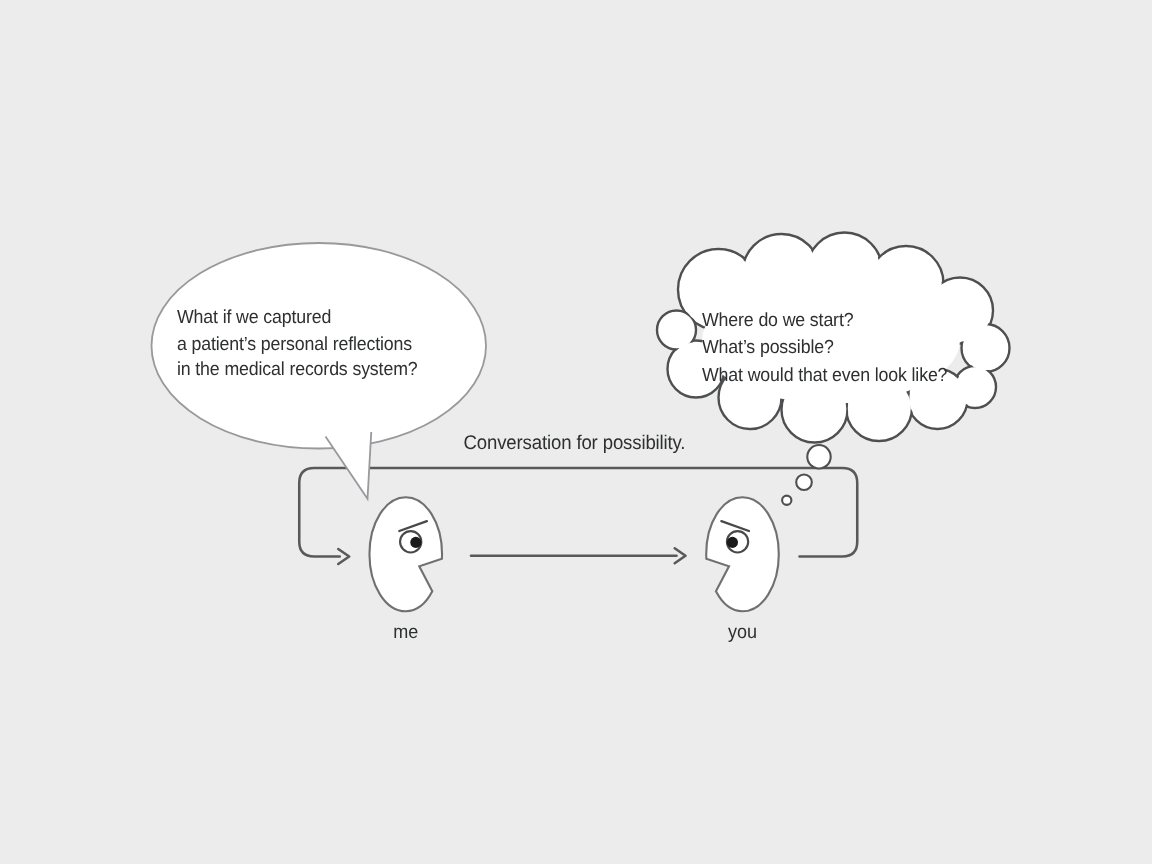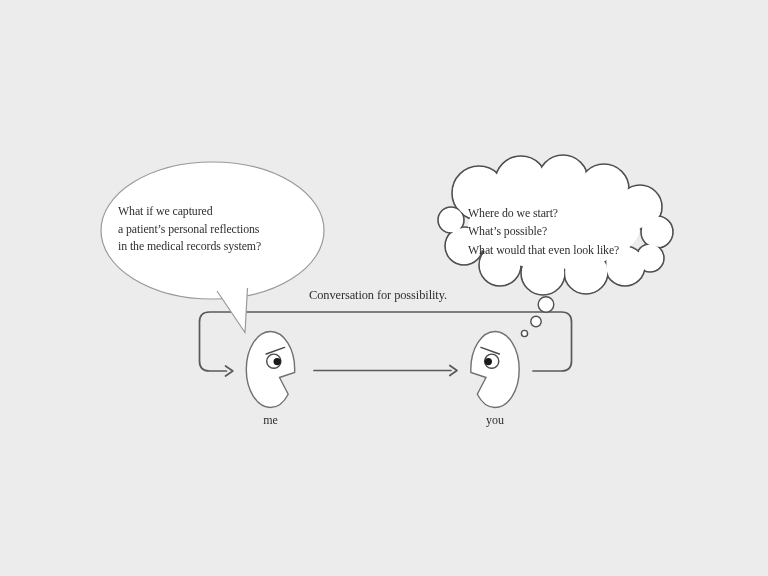--- a/index.html
+++ b/index.html
@@ -2,21 +2,21 @@
 <html><head>
 <meta charset="utf-8">
 <style>
   html, body { margin: 0; padding: 0; background: #ffffff; }
   .stage {
     position: relative;
     width: 768px;
     height: 576px;
     overflow: hidden;
     background: #ececec;
-    font-family: Liberation Serif, serif;
+    font-family: Liberation Sans, sans-serif;
   }
   svg.art { position: absolute; left: 0; top: 0; }
   .txt {
     position: absolute;
     color: #2e2f30;
     white-space: nowrap;
     transform: scaleX(0.94);
     transform-origin: 0 0;
     letter-spacing: -0.1px;
   }

